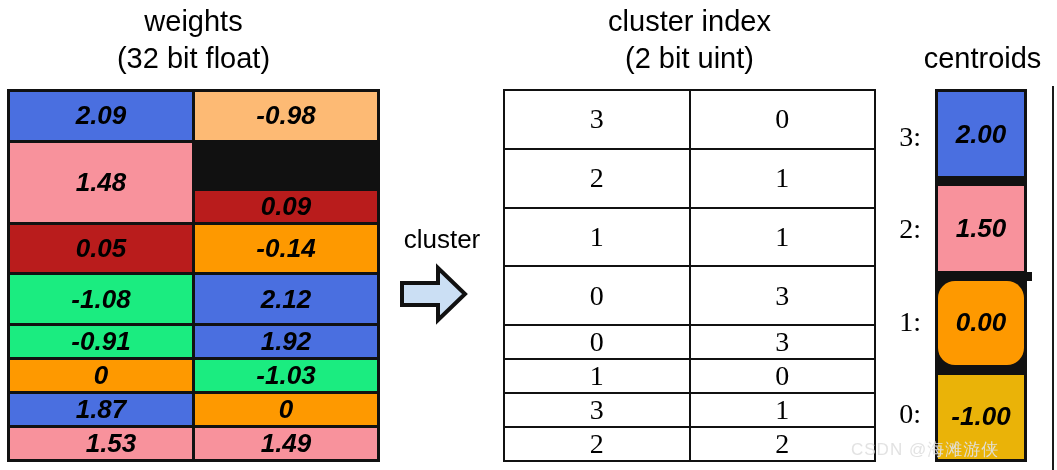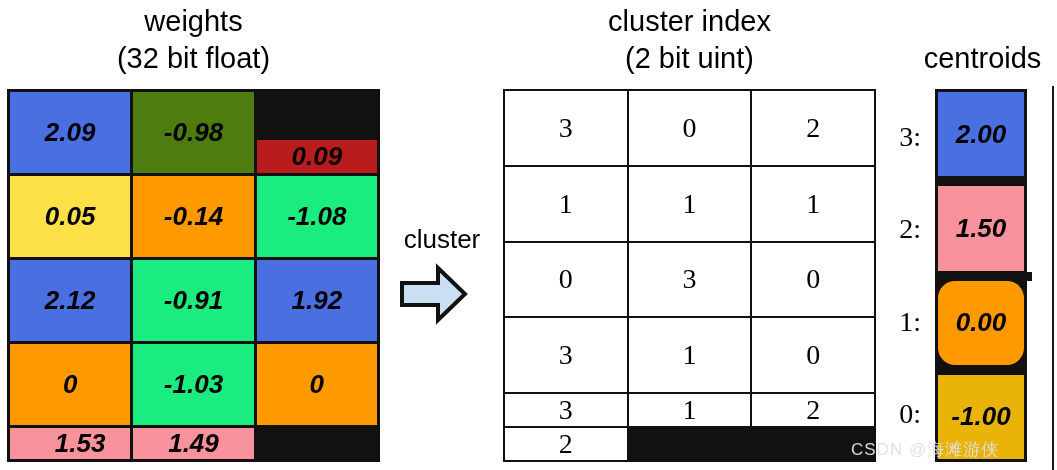--- a/index.html
+++ b/index.html
@@ -5,21 +5,21 @@
   html,body{margin:0;padding:0;background:#fff;}
   #stage{position:relative;width:1057px;height:470px;background:#fff;overflow:hidden;
          font-family:"Liberation Sans",sans-serif;color:#000;}
 
   .title{position:absolute;text-align:center;font-size:29px;line-height:37px;font-weight:400;}
   #weights-title{left:7px;top:3px;width:373px;}
   #index-title{left:503px;top:3px;width:373px;}
   #centroids-title{left:905px;top:41px;width:155px;font-size:29px;line-height:34px;}
 
   .grid{position:absolute;top:89px;box-sizing:border-box;background:#111;
-        display:grid;grid-template-columns:repeat(3,1fr);grid-template-rows:repeat(4,1fr);}
+        display:grid;grid-template-columns:repeat(2,1fr);grid-template-rows:repeat(4,1fr);}
   #weights-grid{left:7px;width:373px;height:373px;padding:3px;gap:3px;}
   #index-grid{left:503px;width:373px;height:373px;padding:2px;gap:2px;}
 
   .cell{display:flex;align-items:center;justify-content:center;}
   .wcell{font-style:italic;font-weight:bold;font-size:26px;font-family:"Liberation Sans",sans-serif;}
   .icell{background:#fff;font-family:"Liberation Serif",serif;font-size:28px;}
 
   #centroid-rail{position:absolute;left:868px;top:89px;width:60px;height:373px;box-sizing:border-box;
                  display:grid;grid-template-rows:repeat(4,1fr);gap:3px;padding:3px 0;}
   .clabel{display:flex;align-items:center;justify-content:flex-end;padding-right:7px;
@@ -49,30 +49,32 @@
 
   <div class="title" id="index-title">
     <div>cluster index</div>
     <div>(2 bit uint)</div>
   </div>
 
   <div class="title" id="centroids-title">centroids</div>
 
   <div class="grid" id="weights-grid">
     <div class="cell wcell" style="background: rgb(74, 111, 224);">2.09</div>
-    <div class="cell wcell" style="background: #4d7c0f;">-0.98</div>
+    <div class="cell wcell" style="background: #fdba74;">-0.98</div>
+    <div class="cell wcell" style="background: rgb(248, 146, 156);">1.48</div>
     <div class="cell wcell" style="background: #b91c1c; margin-top: 48px;">0.09</div>
-    <div class="cell wcell" style="background: #fde047;">0.05</div>
+    <div class="cell wcell" style="background: #b91c1c;">0.05</div>
     <div class="cell wcell" style="background: rgb(254, 153, 0);">-0.14</div>
     <div class="cell wcell" style="background: rgb(27, 236, 128);">-1.08</div>
     <div class="cell wcell" style="background: rgb(74, 111, 224);">2.12</div>
     <div class="cell wcell" style="background: rgb(27, 236, 128);">-0.91</div>
     <div class="cell wcell" style="background: rgb(74, 111, 224);">1.92</div>
     <div class="cell wcell" style="background: rgb(254, 153, 0);">0</div>
     <div class="cell wcell" style="background: rgb(27, 236, 128);">-1.03</div>
+    <div class="cell wcell" style="background: rgb(74, 111, 224);">1.87</div>
     <div class="cell wcell" style="background: rgb(254, 153, 0);">0</div>
     <div class="cell wcell" style="background: rgb(248, 146, 156); padding-left: 20px;">1.53</div>
     <div class="cell wcell" style="background: rgb(248, 146, 156);">1.49</div>
   </div>
 
   <div id="cluster-label">cluster</div>
   <svg id="cluster-arrow" width="70" height="62" viewBox="0 0 70 62">
     <polygon points="3,20 39,20 39,5 66,31 39,57 39,42 3,42" stroke="#111" stroke-width="4" stroke-linejoin="miter" fill="#cbdff4"></polygon>
   </svg>
 

